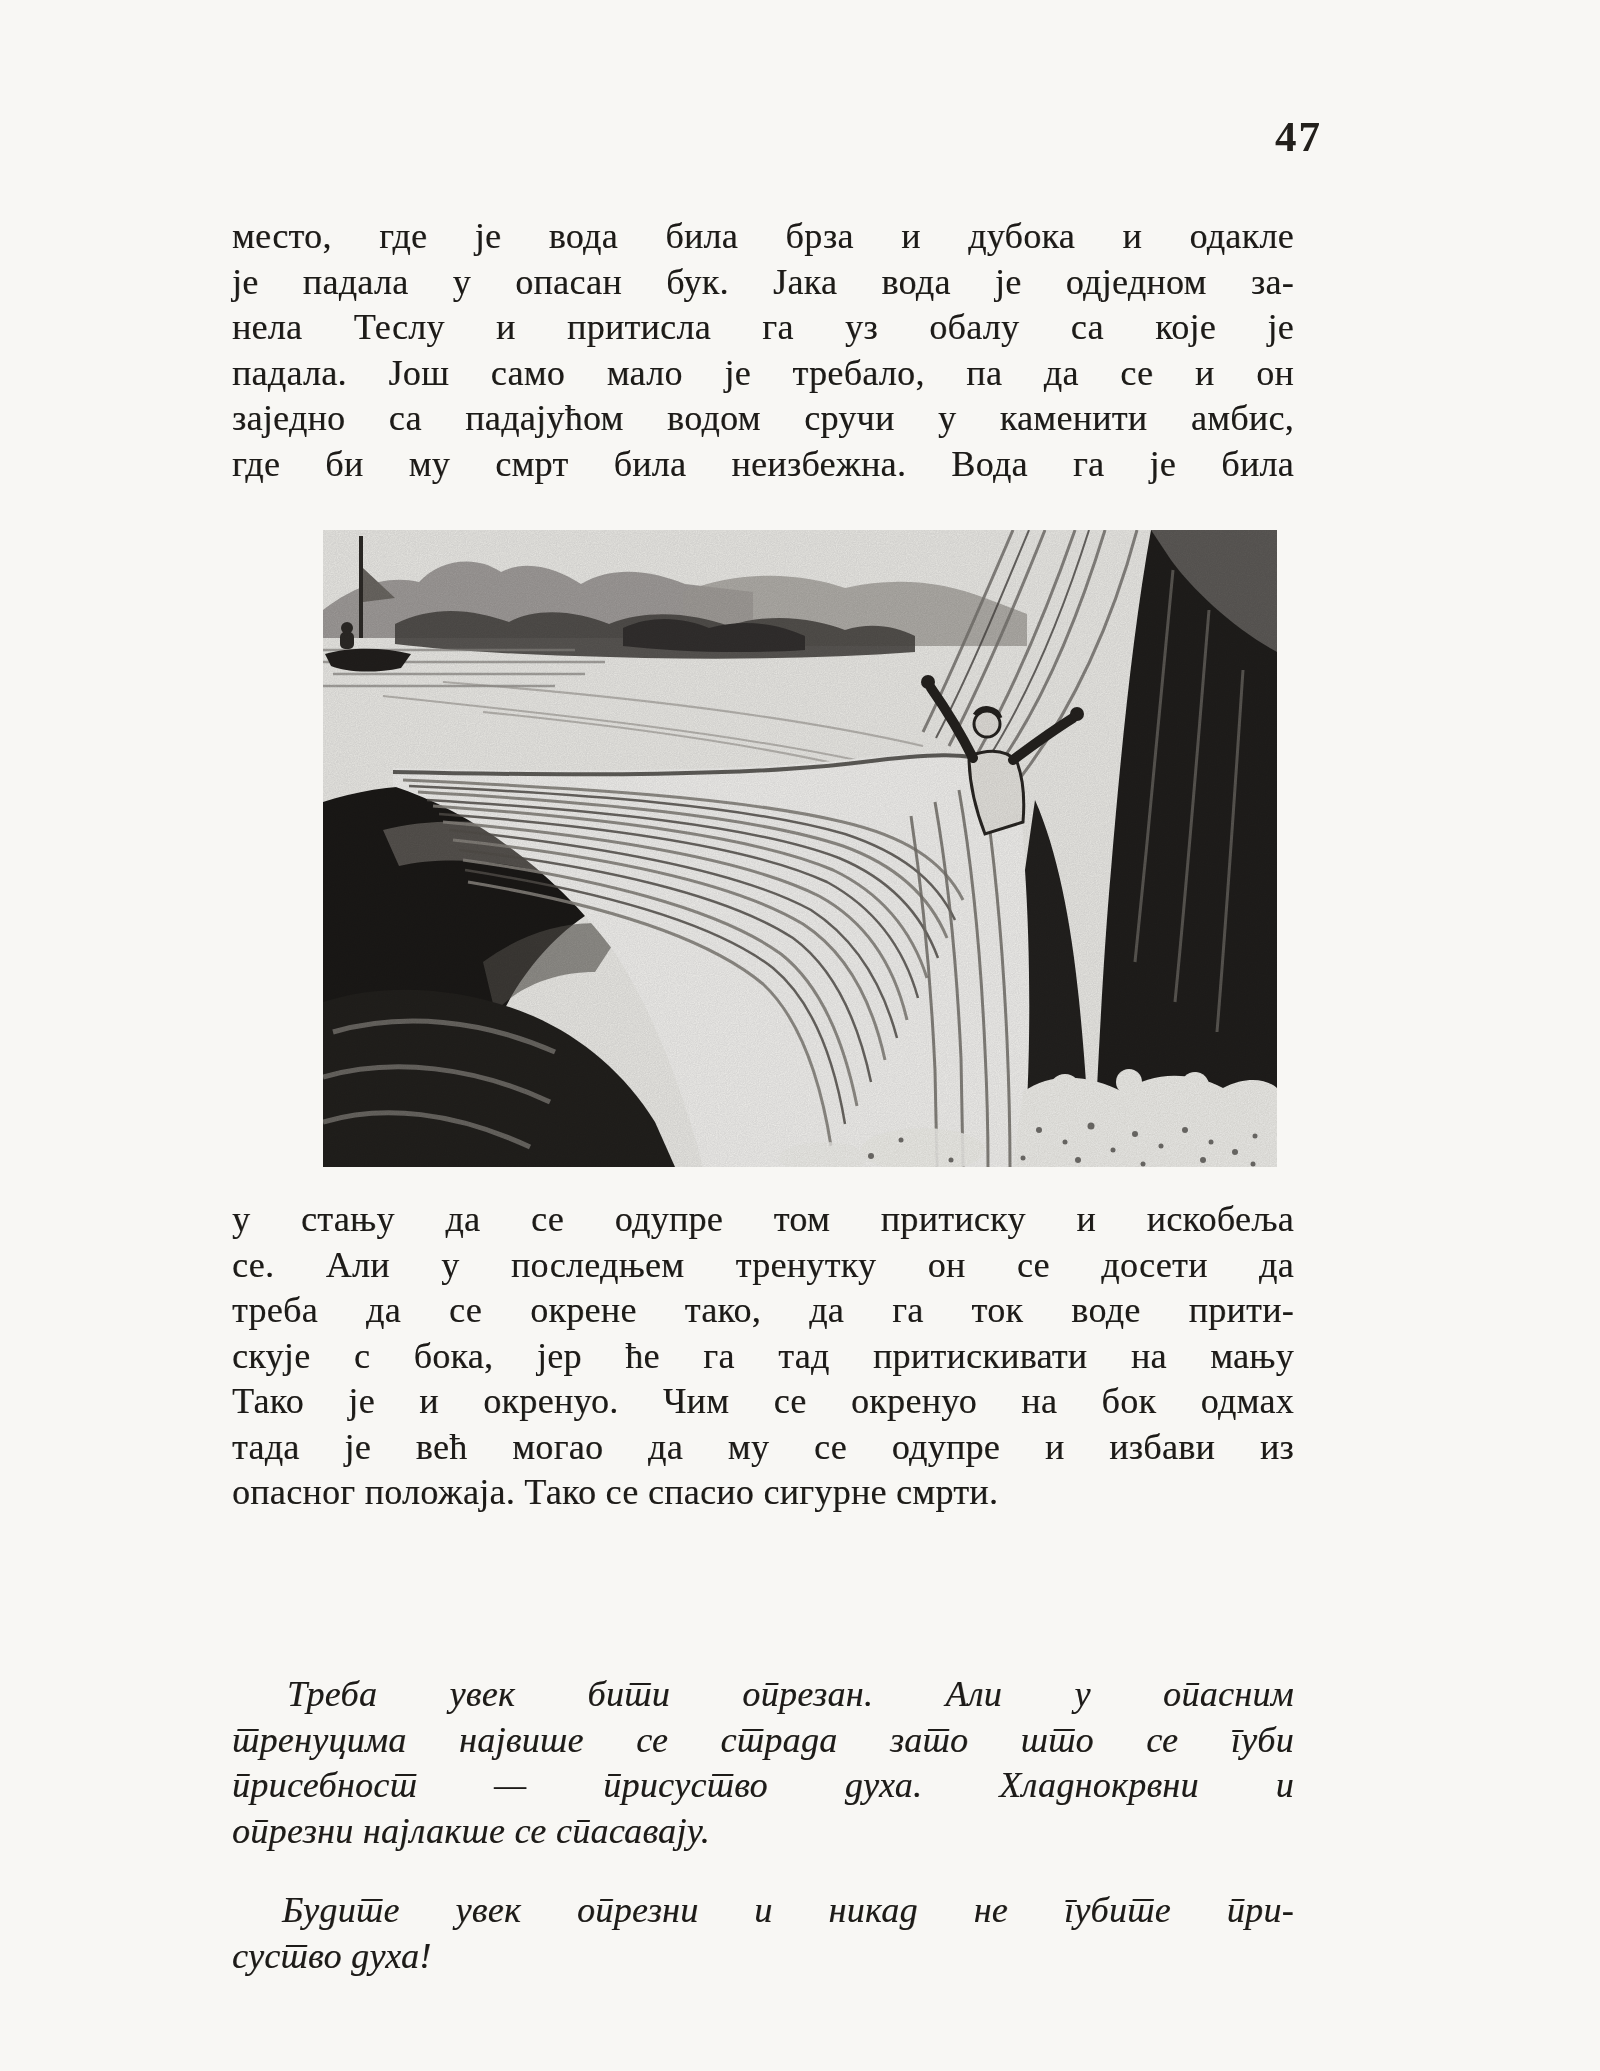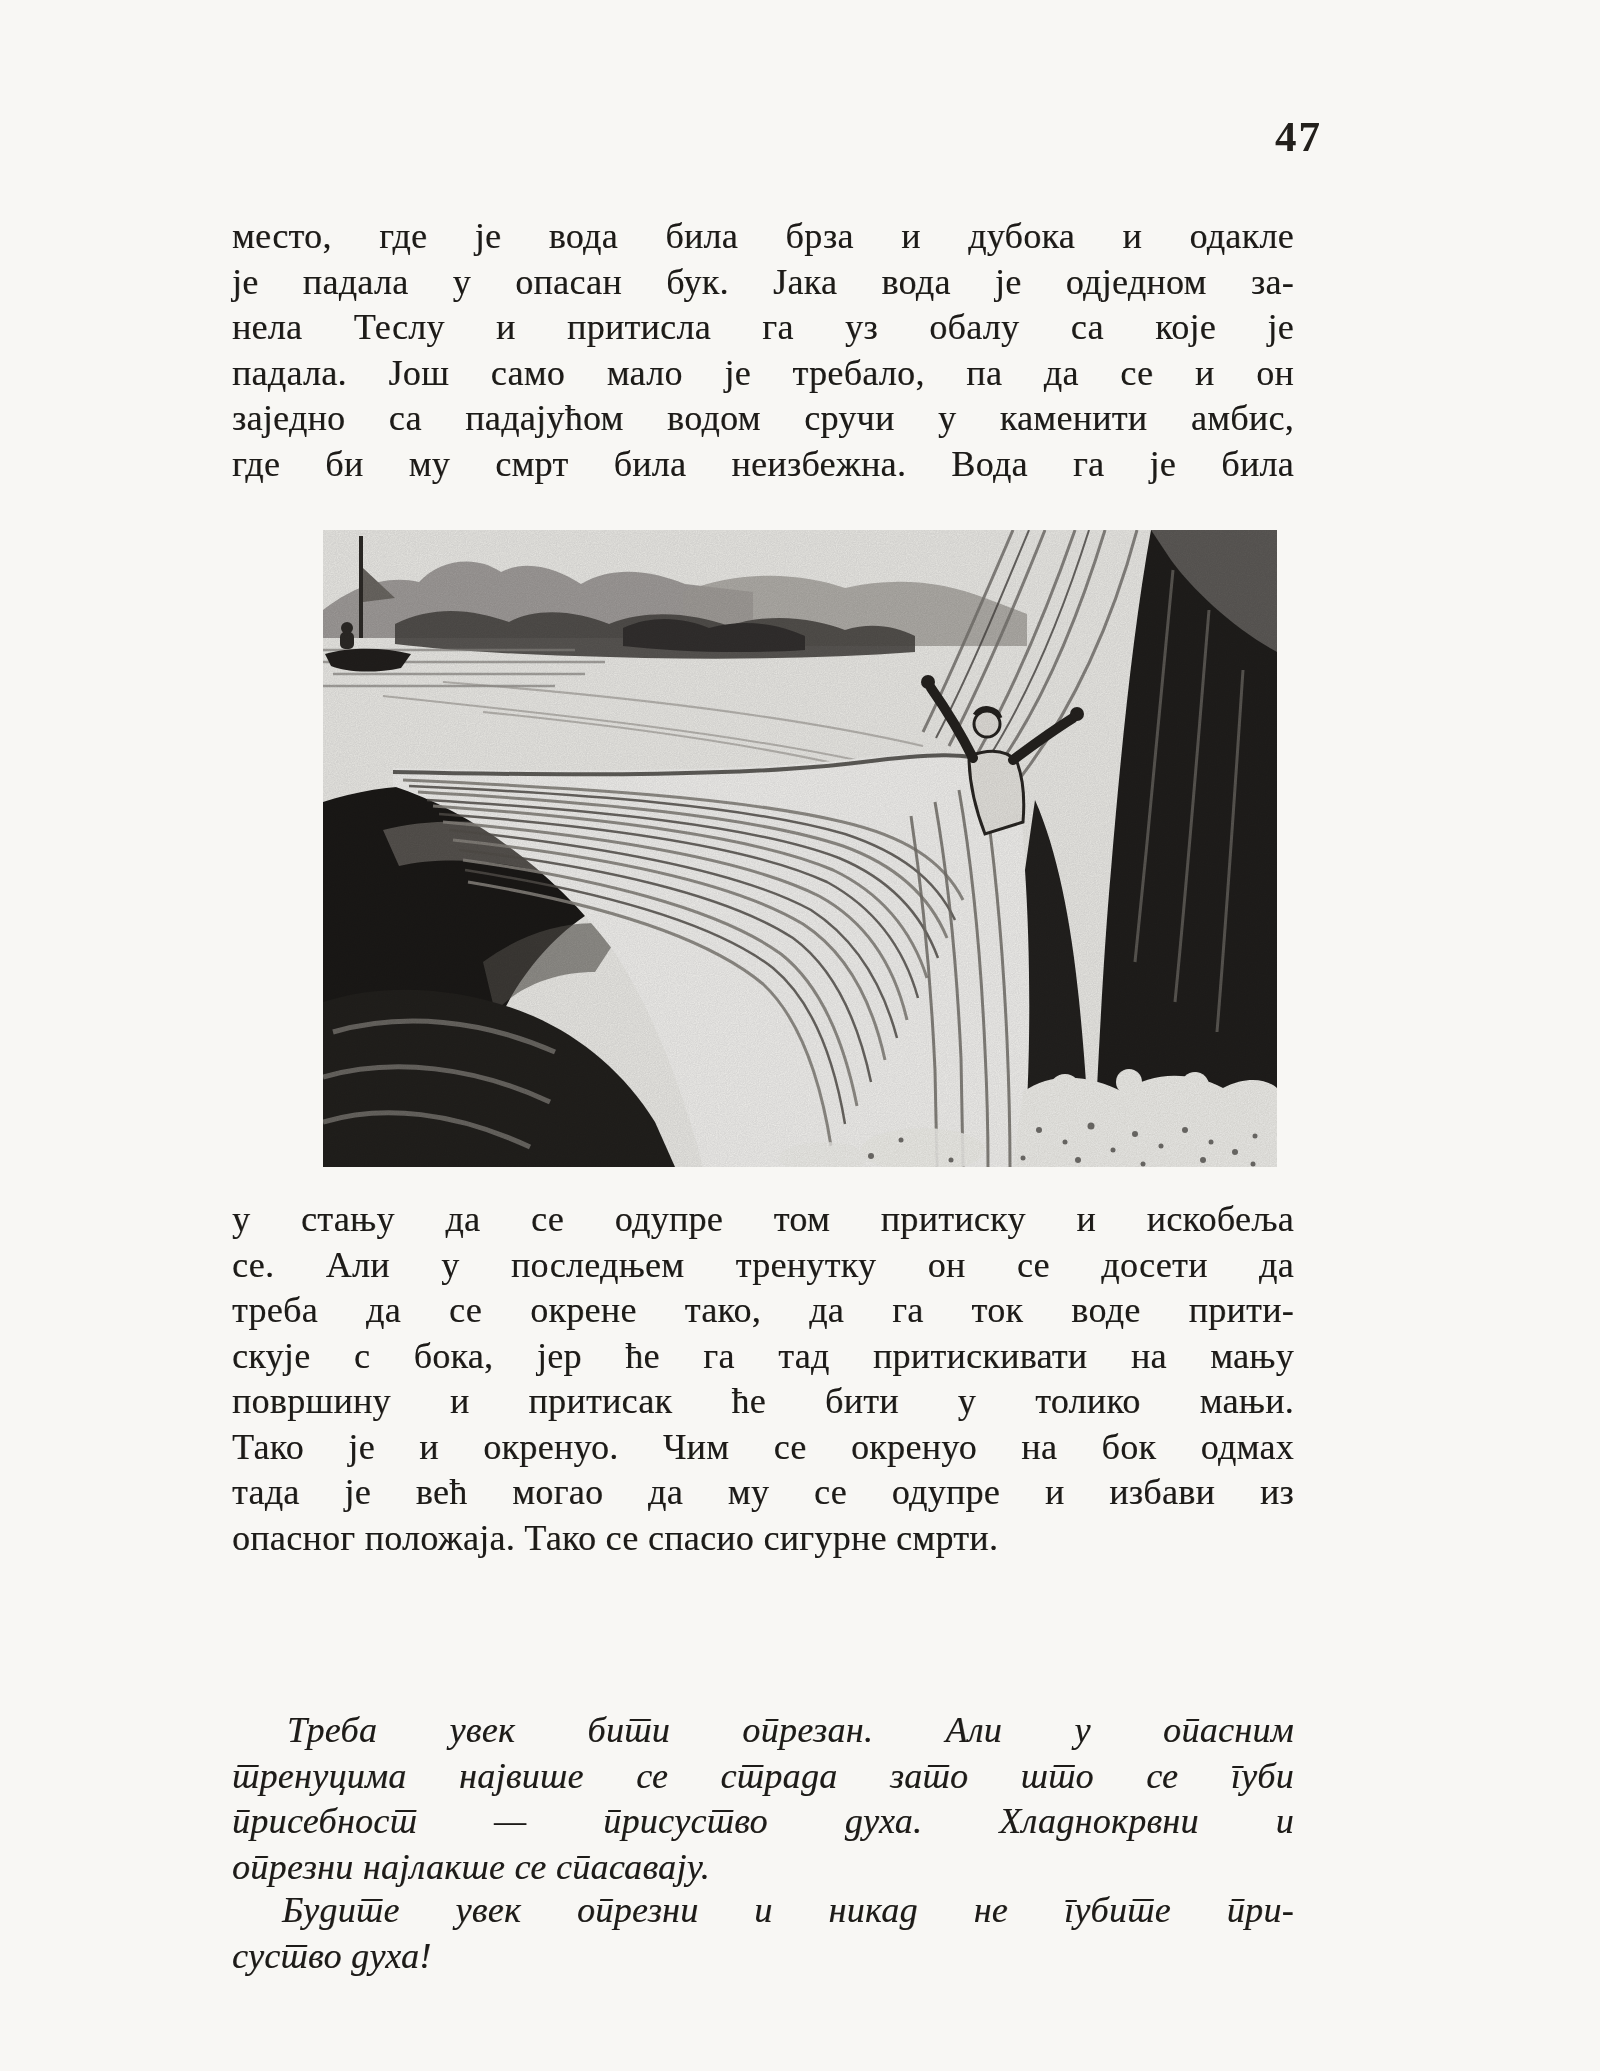--- a/index.html
+++ b/index.html
@@ -18,21 +18,21 @@
     font-size:36px;line-height:45.5px;letter-spacing:.3px;
     text-shadow:.4px .2px 0 rgba(29,27,24,.5);
   }
   .para .ln{ text-align:justify; text-align-last:justify; white-space:nowrap; }
   .para .ln.pl{ text-align-last:left; }
   .para.it{ font-style:italic; }
   .para .ln.ind1{ padding-left:55px; }
   .para .ln.ind2{ padding-left:50px; }
   #p1{ top:214px; }
   #p2{ top:1197px; }
-  #p3{ top:1708px; }
+  #p3{ top:1672px; }
   #p4{ top:1854px;margin-top:34px; }
   figure.illu{
     position:absolute;left:323px;top:530px;width:954px;height:637px;margin:0;
   }
   figure.illu svg{display:block;width:100%;height:100%;}
 </style>
 </head>
 <body>
 
 <div class="pagenum">47</div>
@@ -196,21 +196,20 @@
 
     <rect width="954" height="637" filter="url(#grain)" opacity="0.13"></rect>
   </svg>
 </figure>
 
 <div class="para" id="p2">
   <div class="ln">у стању да се одупре том притиску и искобеља</div>
   <div class="ln">се. Али у последњем тренутку он се досети да</div>
   <div class="ln">треба да се окрене тако, да га ток воде прити-</div>
   <div class="ln">скује с бока, јер ће га тад притискивати на мању</div>
-  <div class="ln">површину и притисак ће бити у толико мањи.</div>
   <div class="ln">Тако је и окренуо. Чим се окренуо на бок одмах</div>
   <div class="ln">тада је већ могао да му се одупре и избави из</div>
   <div class="ln pl">опасног положаја. Тако се спасио сигурне смрти.</div>
 </div>
 
 <div class="para it" id="p3">
   <div class="ln ind1">Треба увек бити опрезан. Али у опасним</div>
   <div class="ln">тренуцима највише се страда зато што се губи</div>
   <div class="ln">присебност — присуство духа. Хладнокрвни и</div>
   <div class="ln pl">опрезни најлакше се спасавају.</div>

